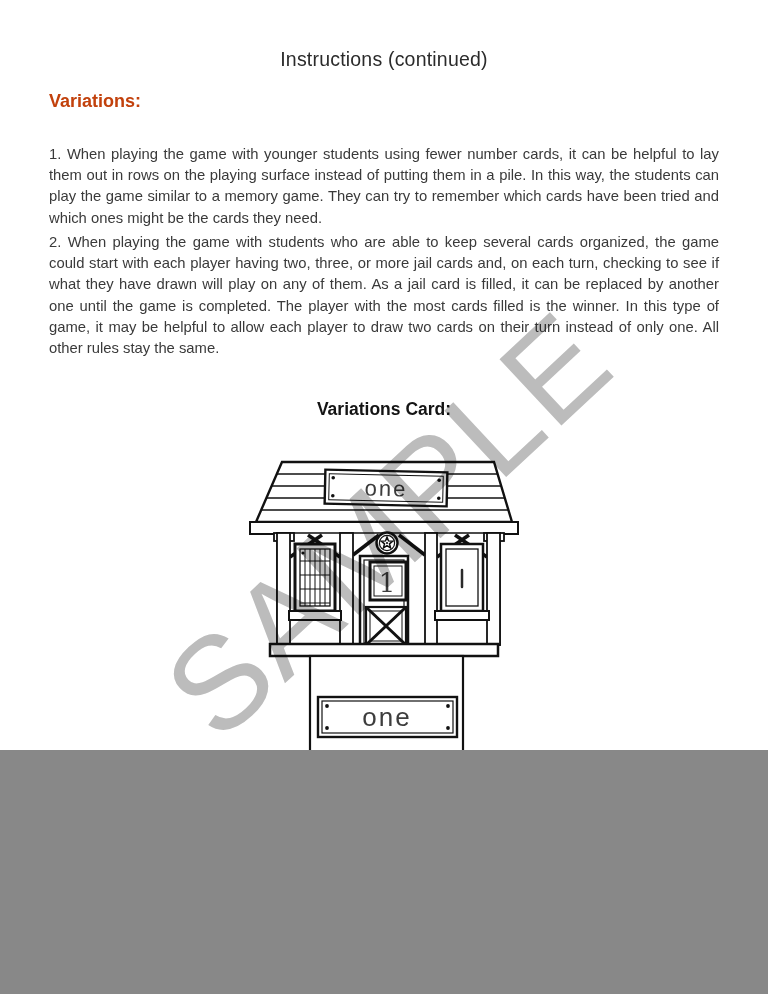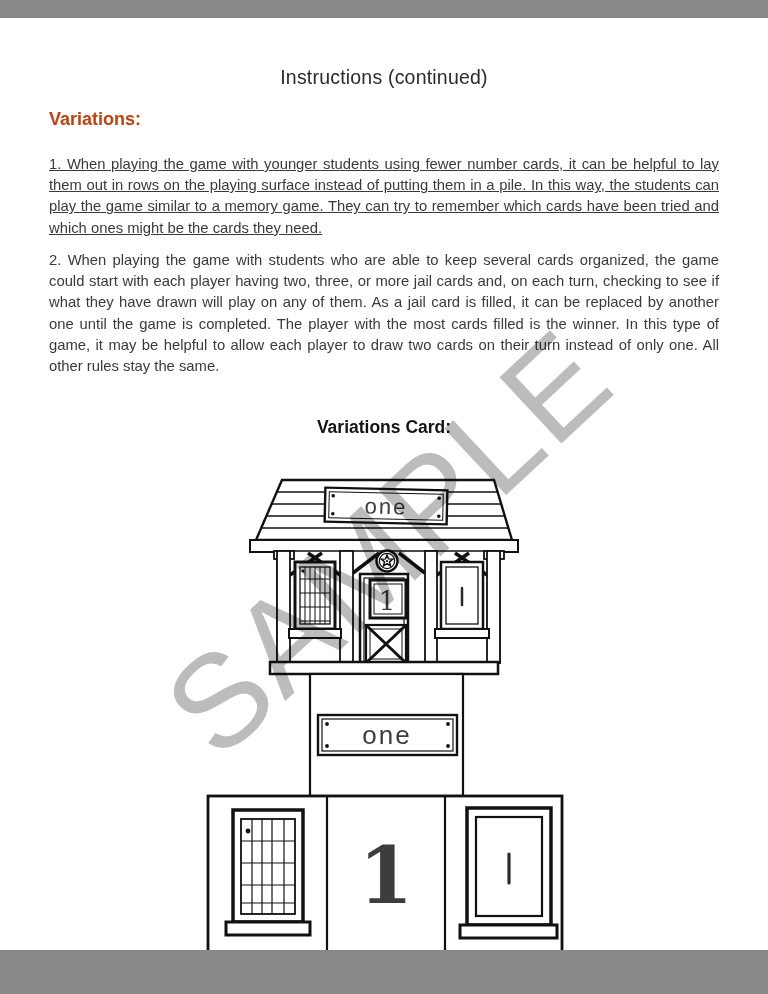--- a/index.html
+++ b/index.html
@@ -1,38 +1,38 @@
 <!DOCTYPE html>
 <html><head>
 <meta charset="utf-8">
 <style>
   html,body{margin:0;padding:0;background:#888;}
   .page{
     position:relative;
-    width:768px;height:932px;
-    margin:18px auto;
+    width:768px;height:750px;
+    margin:0 auto;
     background:#ffffff;
     font-family:"Liberation Sans","DejaVu Sans",sans-serif;
     overflow:hidden;
   }
   .page-title{
     position:absolute;top:48px;left:0;right:0;
     margin:0;text-align:center;
     font-size:19.5px;font-weight:400;color:#2b2b2b;letter-spacing:.2px;
   }
   .variations-heading{
     position:absolute;top:91px;left:49px;margin:0;
     font-size:18px;font-weight:700;color:#c2410c;
   }
   .body-par{
     position:absolute;left:49px;right:49px;margin:0;
     font-size:14.8px;line-height:21.2px;color:#3a3a3a;
     text-align:justify;
   }
-  .par-1{top:136px;text-decoration:underline;}
+  .par-1{top:144px;}
   .par-2{top:232px;}
   .completed-heading{
     position:absolute;top:399px;left:0;right:0;margin:0;
     text-align:center;font-size:17.5px;font-weight:700;color:#141414;
   }
   .illustration{
     position:absolute;top:455px;left:194px;
   }
   .watermark{
     position:absolute;top:525px;left:388px;

